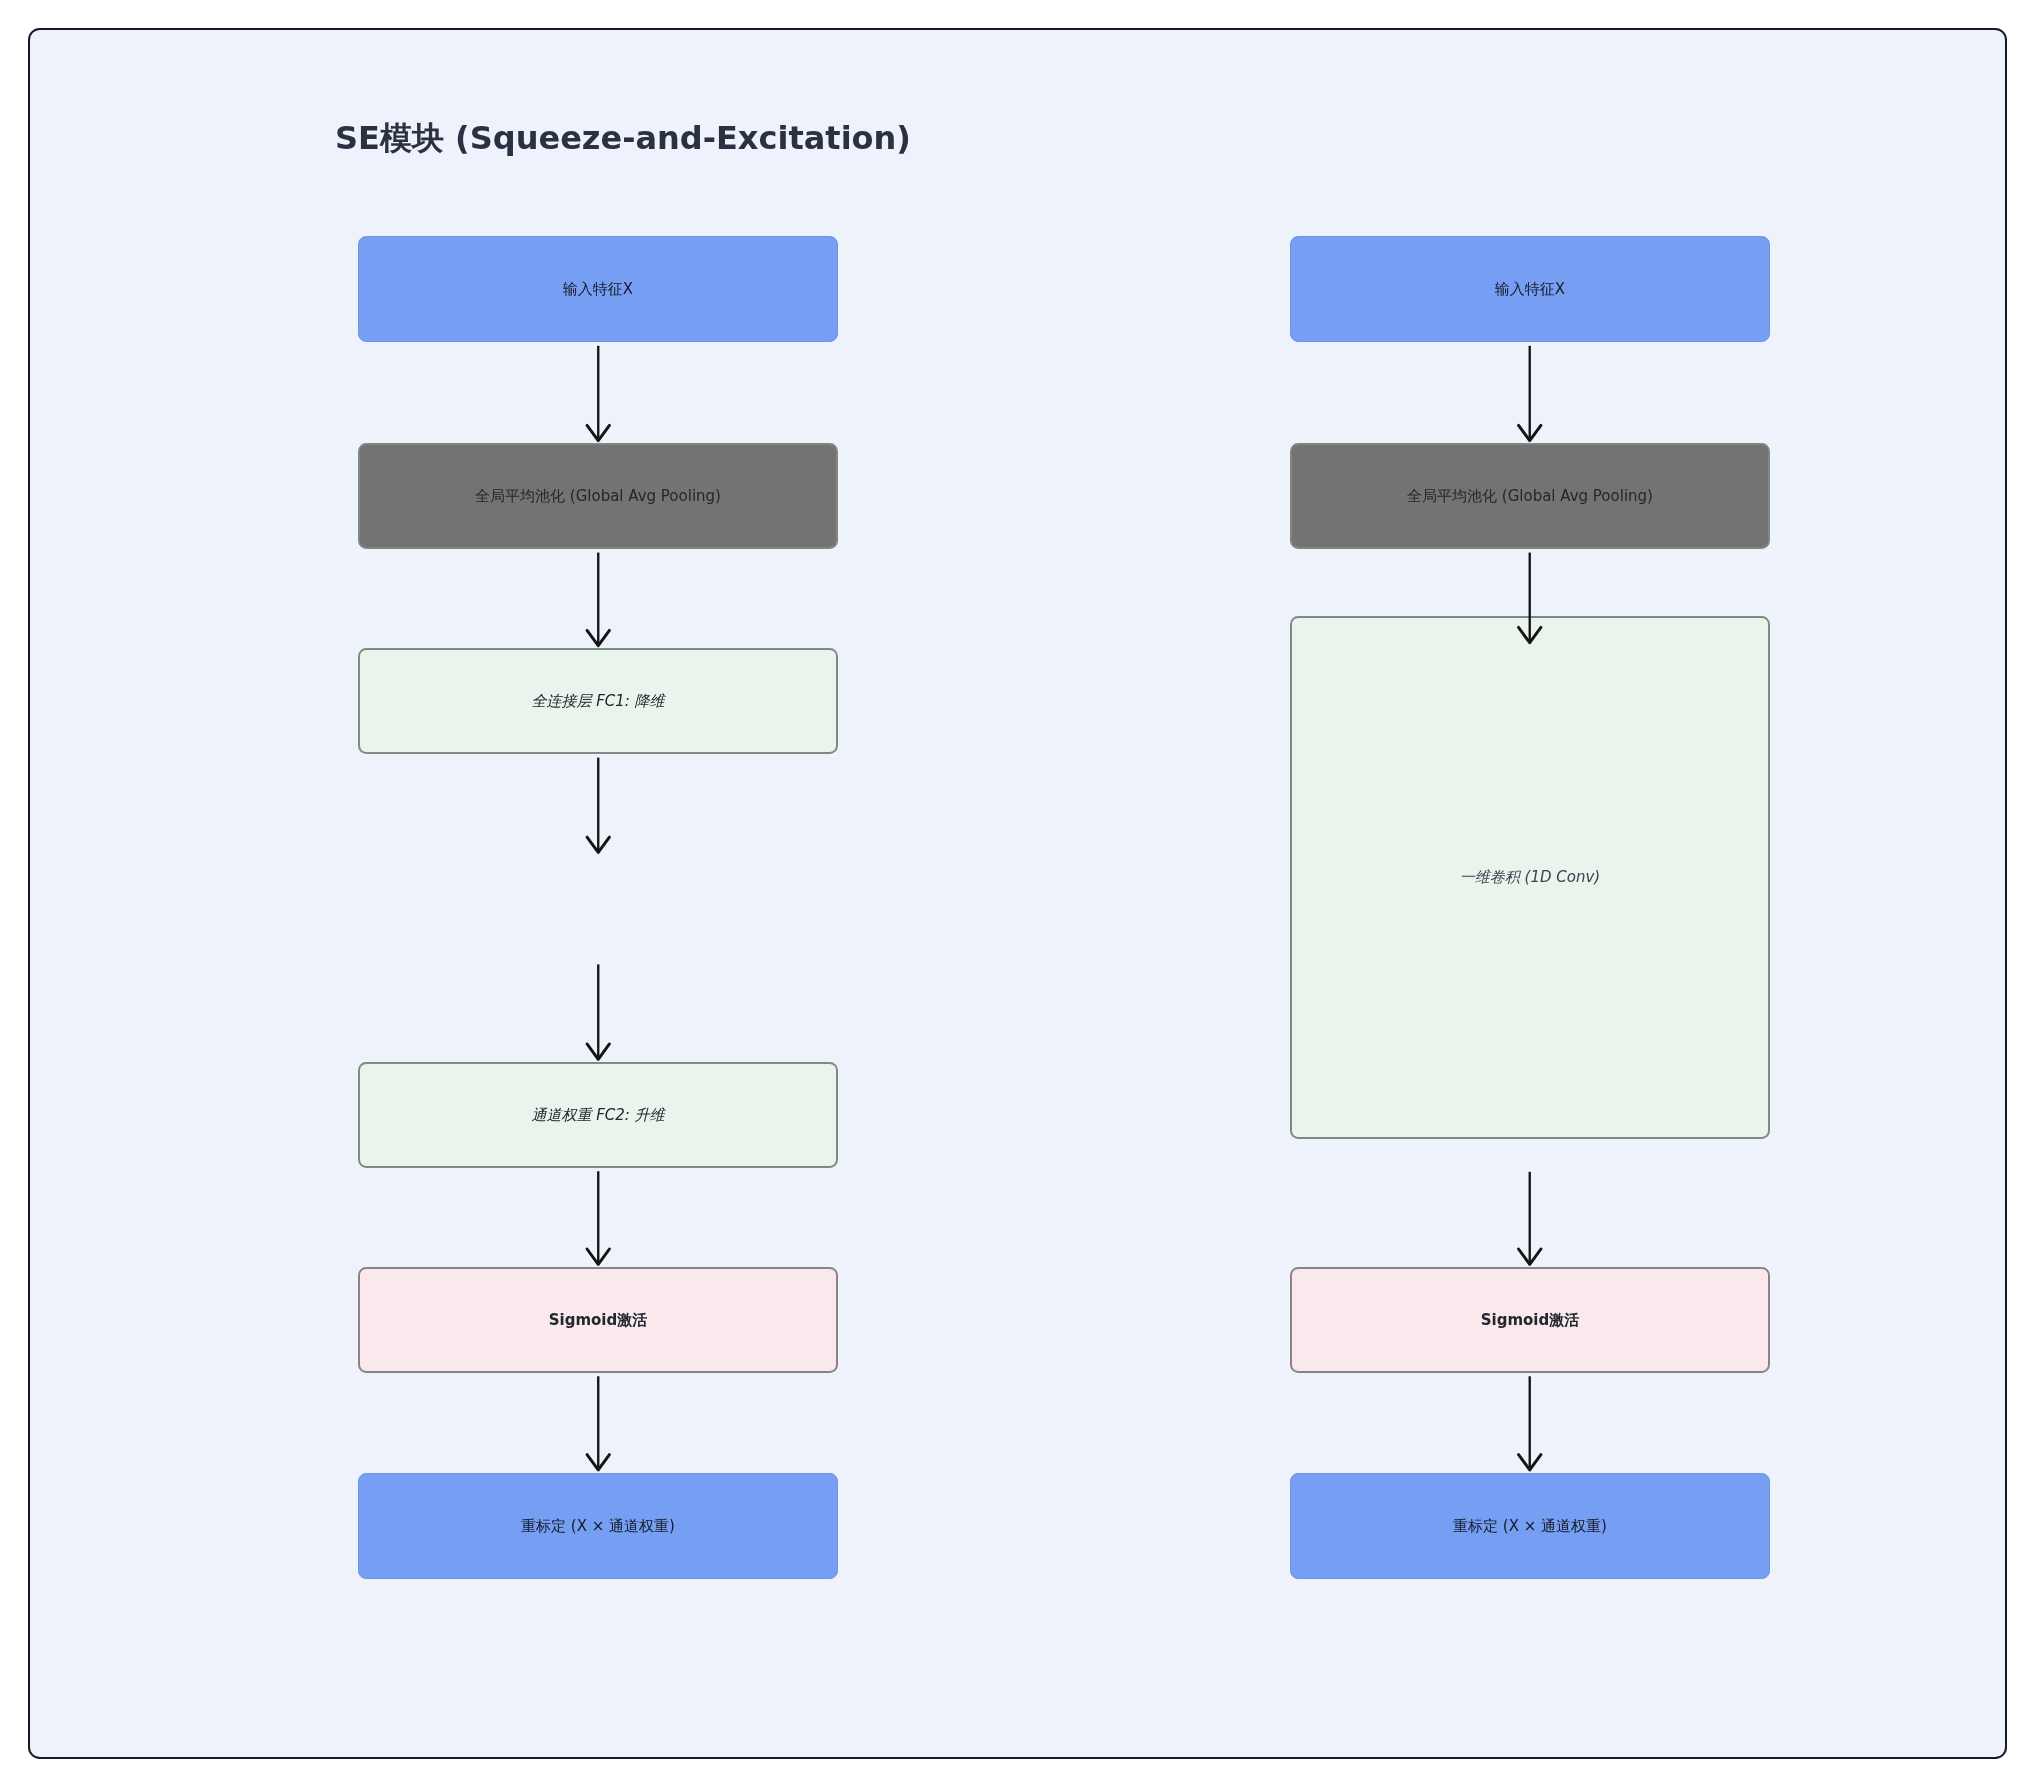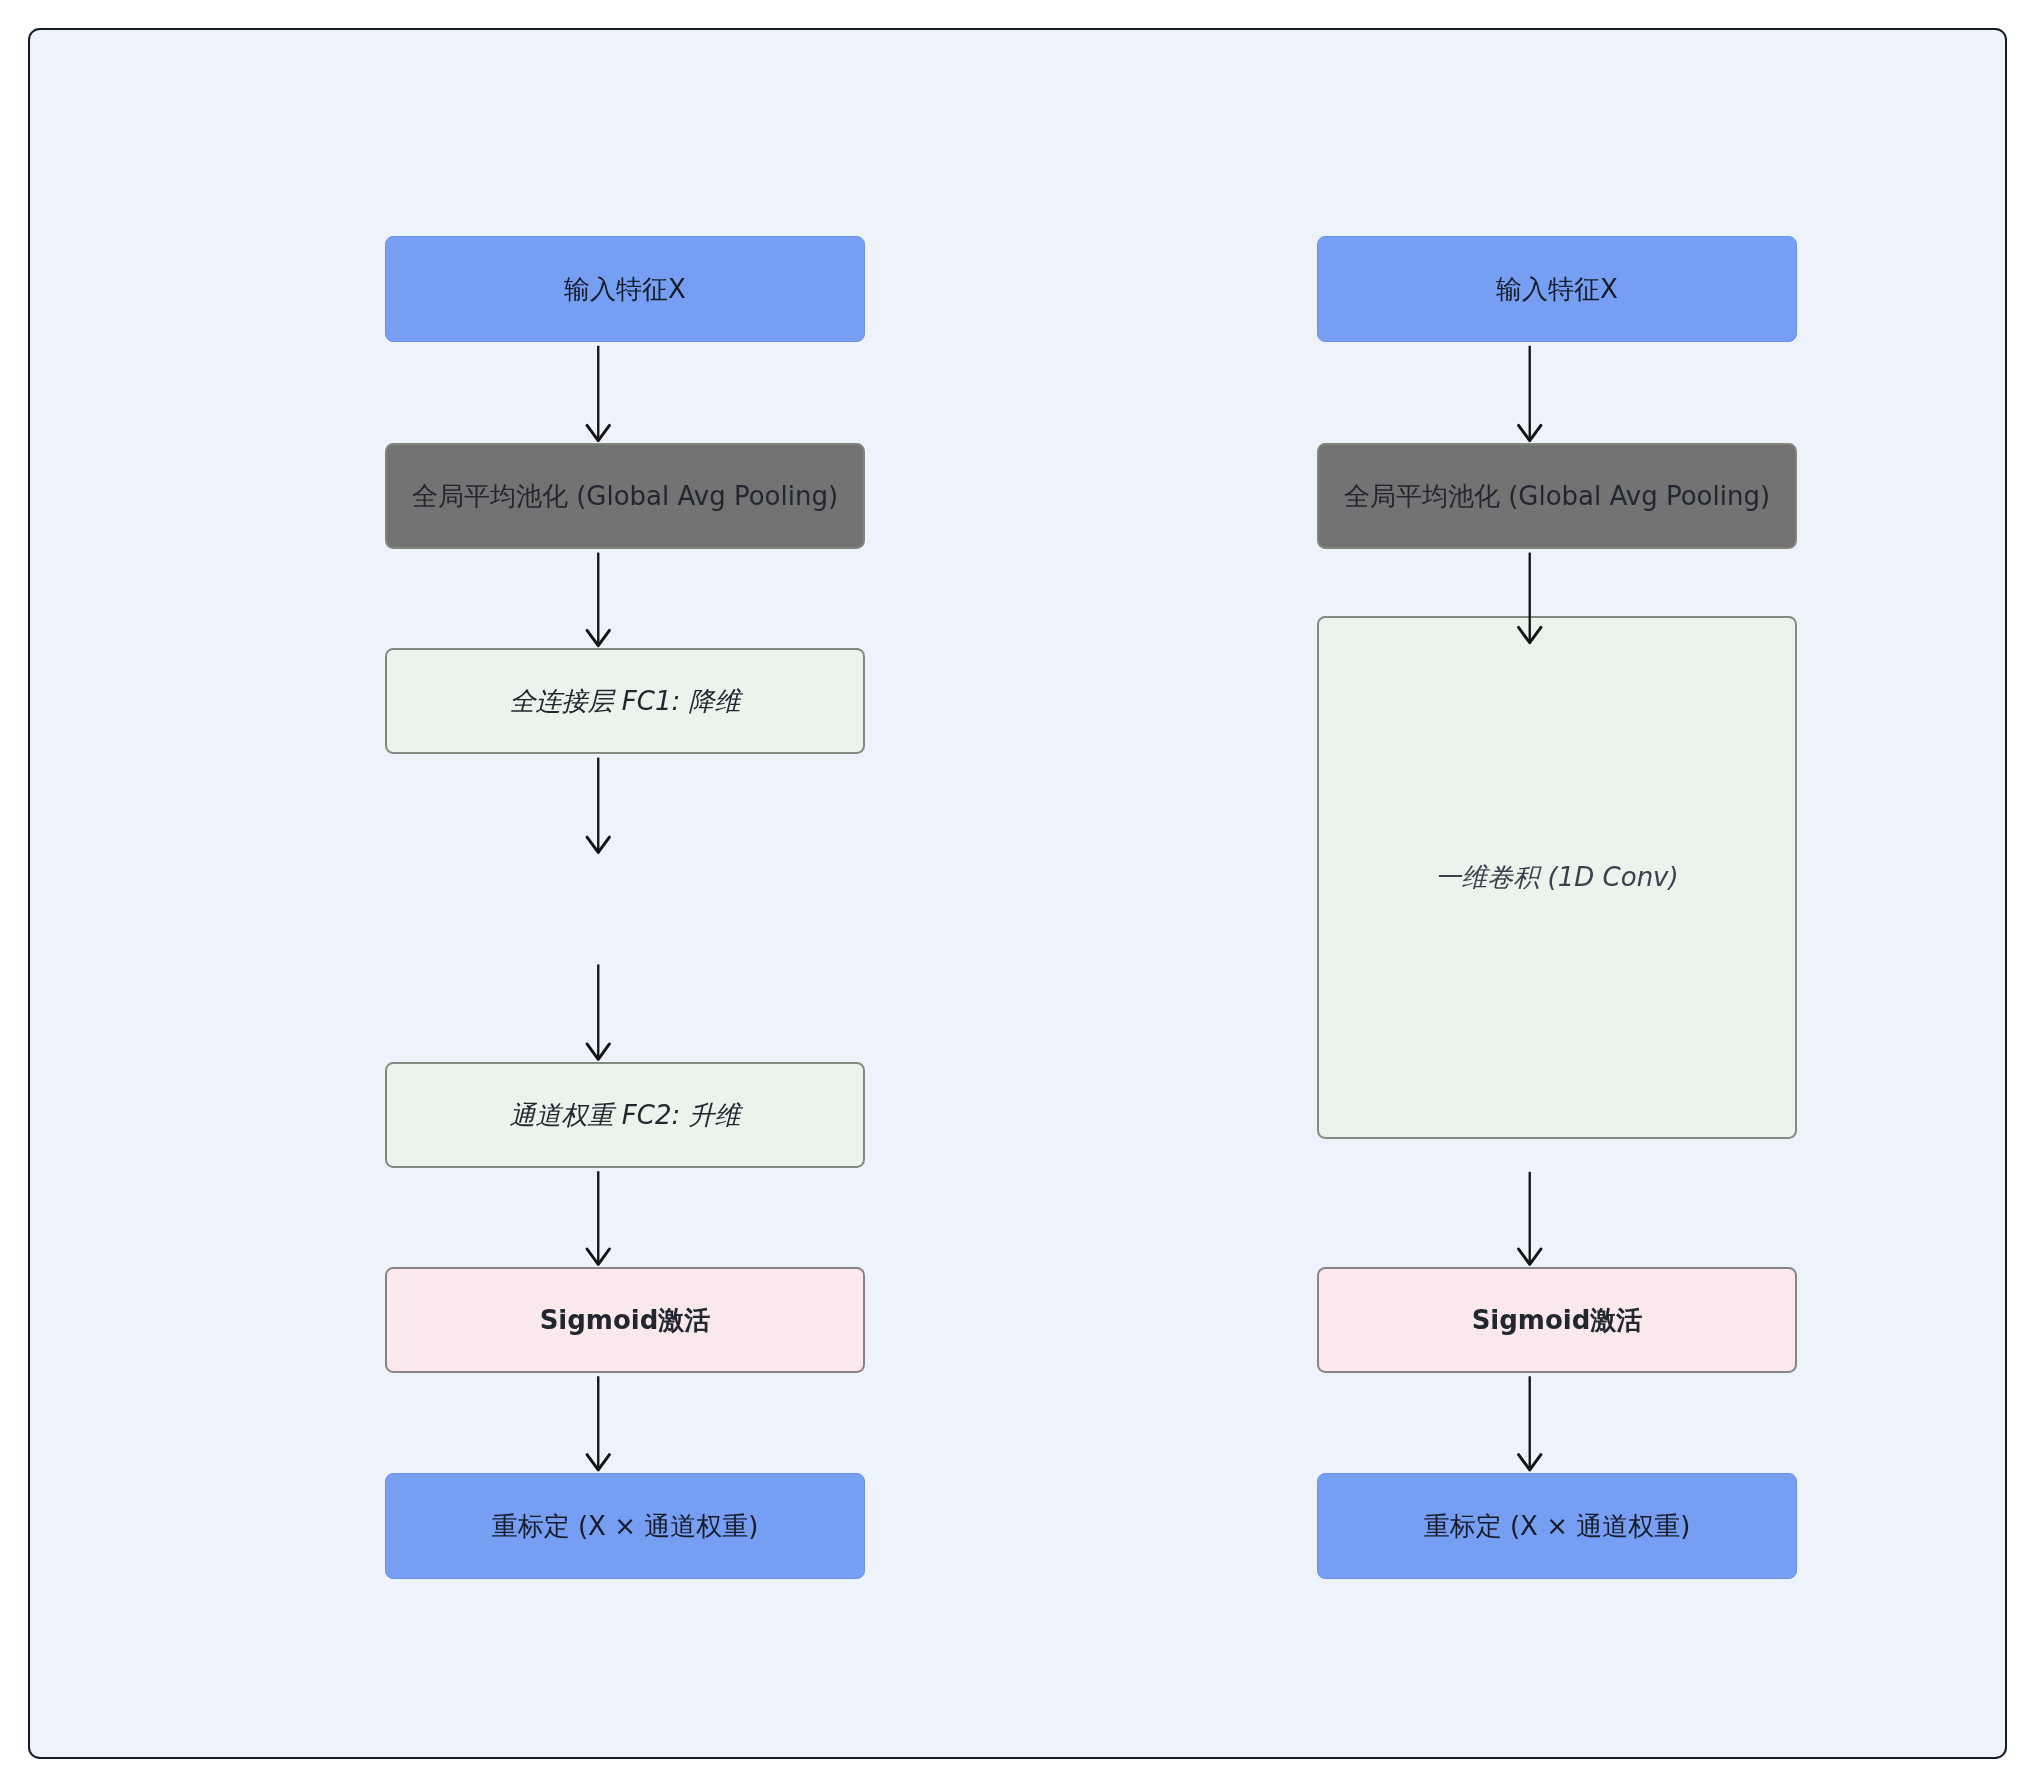--- a/index.html
+++ b/index.html
@@ -42,24 +42,23 @@
   .node {
     position: absolute;
     width: 480px;
     height: 106px;
     box-sizing: border-box;
     border-radius: 8.2px;
     display: flex;
     align-items: center;
     justify-content: center;
     text-align: center;
-    font-size: 26px;
+    font-size: 15px;
     color: #22262f;
     white-space: nowrap;
-    margin-left: 27px;
   }
   .node.blue {
     background: #769ff4;
     border: 1.8px solid #6b91e9;
     color: #161b28;
   }
   .node.cream    { background: #737373; border: 2.4px solid #84857d; }
   .node.green    { background: #e9f4ec; border: 2.4px solid #7f8a81; font-style: italic; }
   .node.lavender { background: #e5e8f4; border: 2.4px solid #838695; }
   .node.pink     { background: #f9e9ec; border: 2.4px solid #8b8287; }
@@ -92,20 +91,21 @@
   }
   svg.arrows line { stroke-width: 4px; }
   svg.arrows path { stroke-width: 5px; stroke-linecap: round; stroke-linejoin: round; }
 </style>
 </head>
 <body>
 
 <div class="page">
   <div class="frame">
 
+    <div class="title se">SE模块 (Squeeze-and-Excitation)</div>
 
     <div class="node blue col-se row1">输入特征X</div>
     <div class="node cream col-se row2">全局平均池化 (Global Avg Pooling)</div>
     <div class="node green col-se row3">全连接层 FC1: 降维</div>
     <div class="node green col-se row5">通道权重 FC2: 升维</div>
     <div class="node pink col-se row6">Sigmoid激活</div>
     <div class="node blue col-se row7">重标定 (X × 通道权重)</div>
 
     <div class="node blue col-eca row1">输入特征X</div>
     <div class="node cream col-eca row2">全局平均池化 (Global Avg Pooling)</div>

